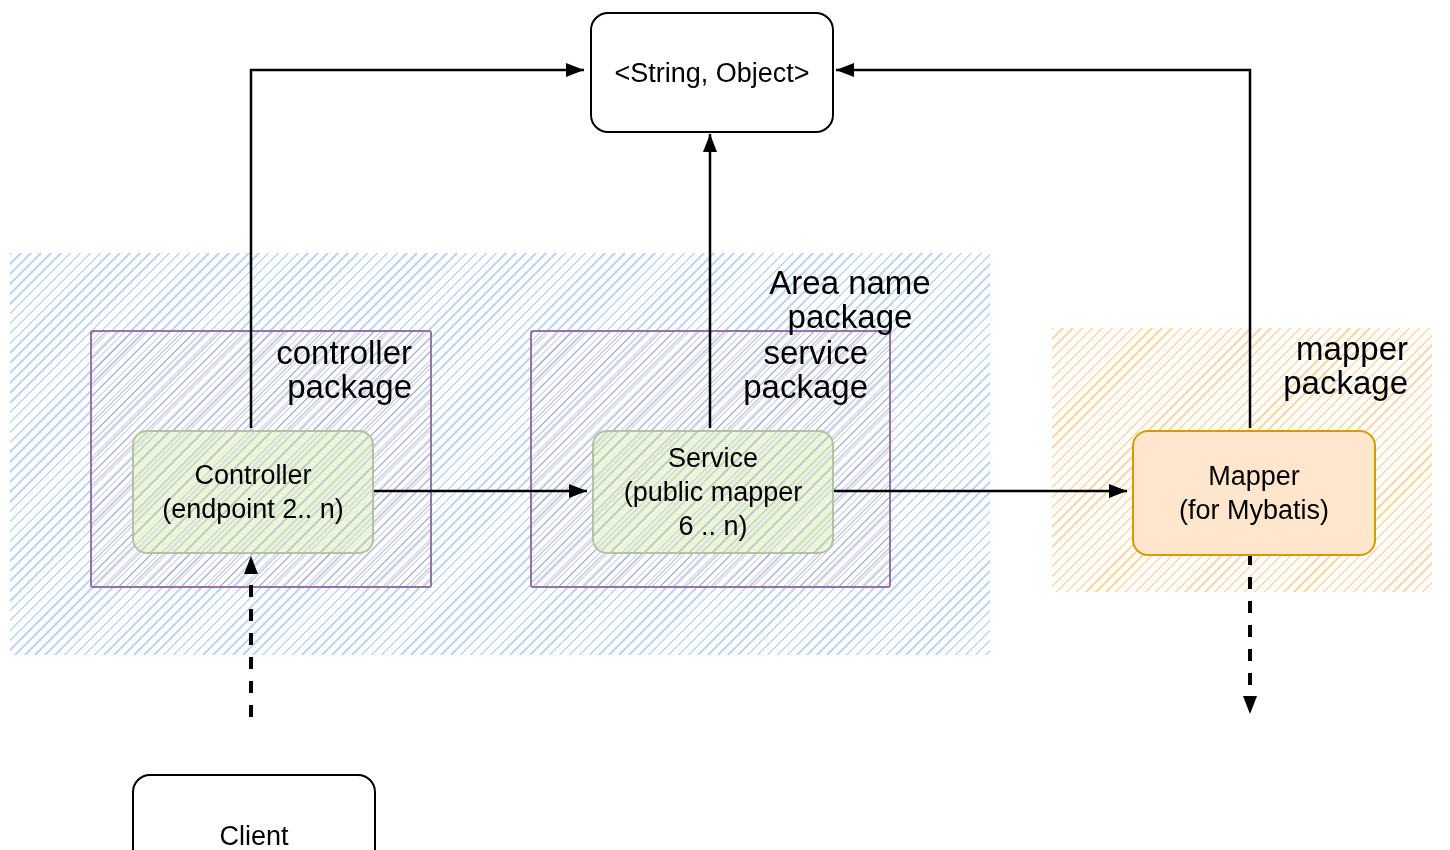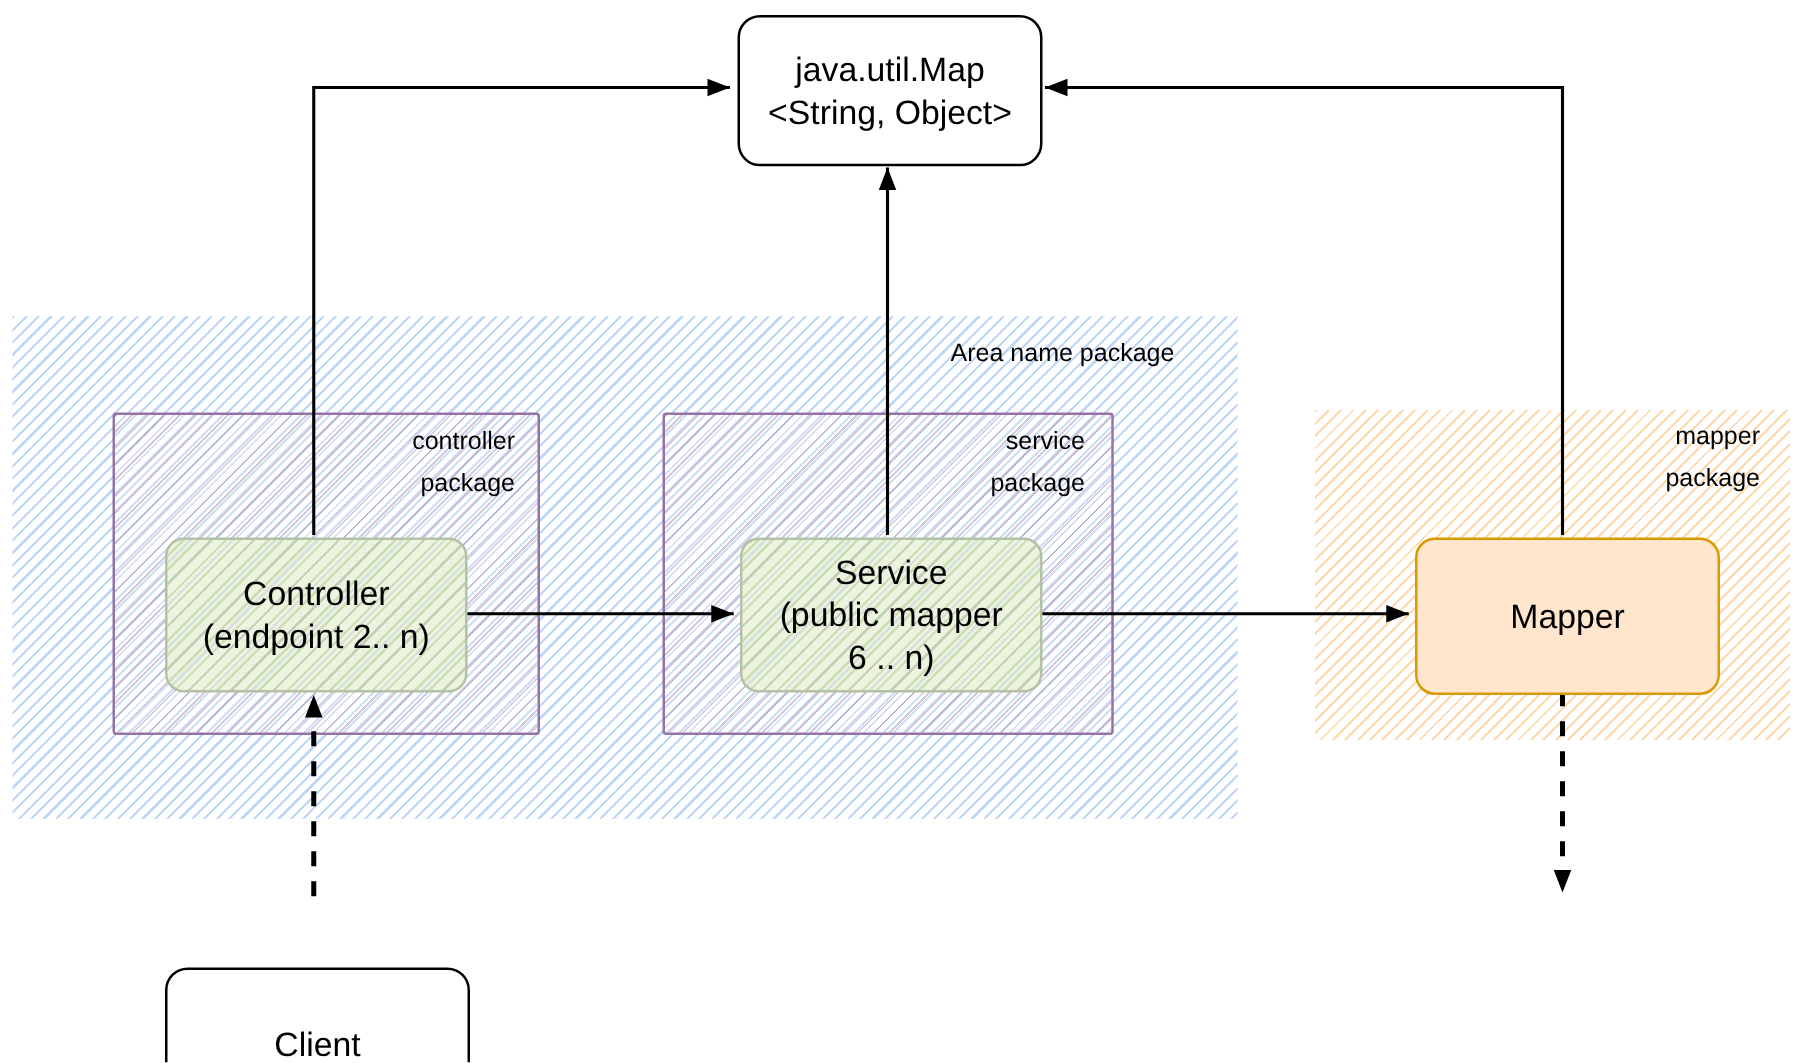--- a/index.html
+++ b/index.html
@@ -41,21 +41,21 @@
     border:2px solid #b2c2a4;border-radius:15px;
   }
   .node-orange{background:#ffe6cc;border:2.5px solid #d79b00;border-radius:16px;}
   .node-map{left:590px;top:12px;width:240px;height:117px;}
   .node-controller{left:132px;top:430px;width:238px;height:120px;}
   .node-service{left:592px;top:430px;width:238px;height:120px;}
   .node-mapper{left:1132px;top:430px;width:240px;height:122px;}
   .node-client{left:132px;top:740px;width:240px;height:120px;margin-top:34px;}
   .node-db{left:1132px;top:718px;width:240px;height:120px;}
   
-  .lbl{font-size:20px;line-height:34px;}
+  .lbl{font-size:33px;line-height:34px;}
   .lbl-area{left:725px;top:266px;width:250px;text-align:center;}
   .lbl-controller-pkg{left:212px;top:336px;width:200px;text-align:right;}
   .lbl-service-pkg{left:668px;top:336px;width:200px;text-align:right;}
   .lbl-mapper-pkg{left:1208px;top:332px;width:200px;text-align:right;}
   
   #edges{position:absolute;left:0;top:0;width:1450px;height:850px;pointer-events:none;}
   .edge{stroke:#000;fill:none;stroke-width:2.5px;}
   .edge-dashed{stroke-width:4px;stroke-dasharray:12 12;}
 </style>
 </head>
@@ -92,37 +92,37 @@
     <path class="edge" d="M251,428 L251,70 L584,70" marker-end="url(#arrow)"></path>
     <path class="edge" d="M710,428 L710,134" marker-end="url(#arrow)"></path>
     <path class="edge" d="M1250,428 L1250,70 L836,70" marker-end="url(#arrow)"></path>
     <path class="edge" d="M371,491 L587,491" marker-end="url(#arrow)"></path>
     <path class="edge" d="M831,491 L1127,491" marker-end="url(#arrow)"></path>
     <path class="edge edge-dashed" d="M251,717 L251,556" marker-end="url(#arrow)"></path>
     <path class="edge edge-dashed" d="M1250,553 L1250,714" marker-end="url(#arrow)"></path>
   </svg>
 
   <div class="abs node node-plain node-map">
-    <span>java.util.Map</span>
     <span>&lt;String, Object&gt;</span>
   </div>
 
   <div class="abs node node-green node-controller">
     <span>Controller</span>
     <span>(endpoint 2.. n)</span>
   </div>
 
   <div class="abs node node-green node-service">
     <span>Service</span>
     <span>(public mapper</span>
     <span>6 .. n)</span>
   </div>
 
   <div class="abs node node-orange node-mapper">
     <span>Mapper</span>
+    <span>(for Mybatis)</span>
   </div>
 
   <div class="abs node node-plain node-client">
     <span>Client</span>
   </div>
 
 
 </div>
 
 </body></html>

